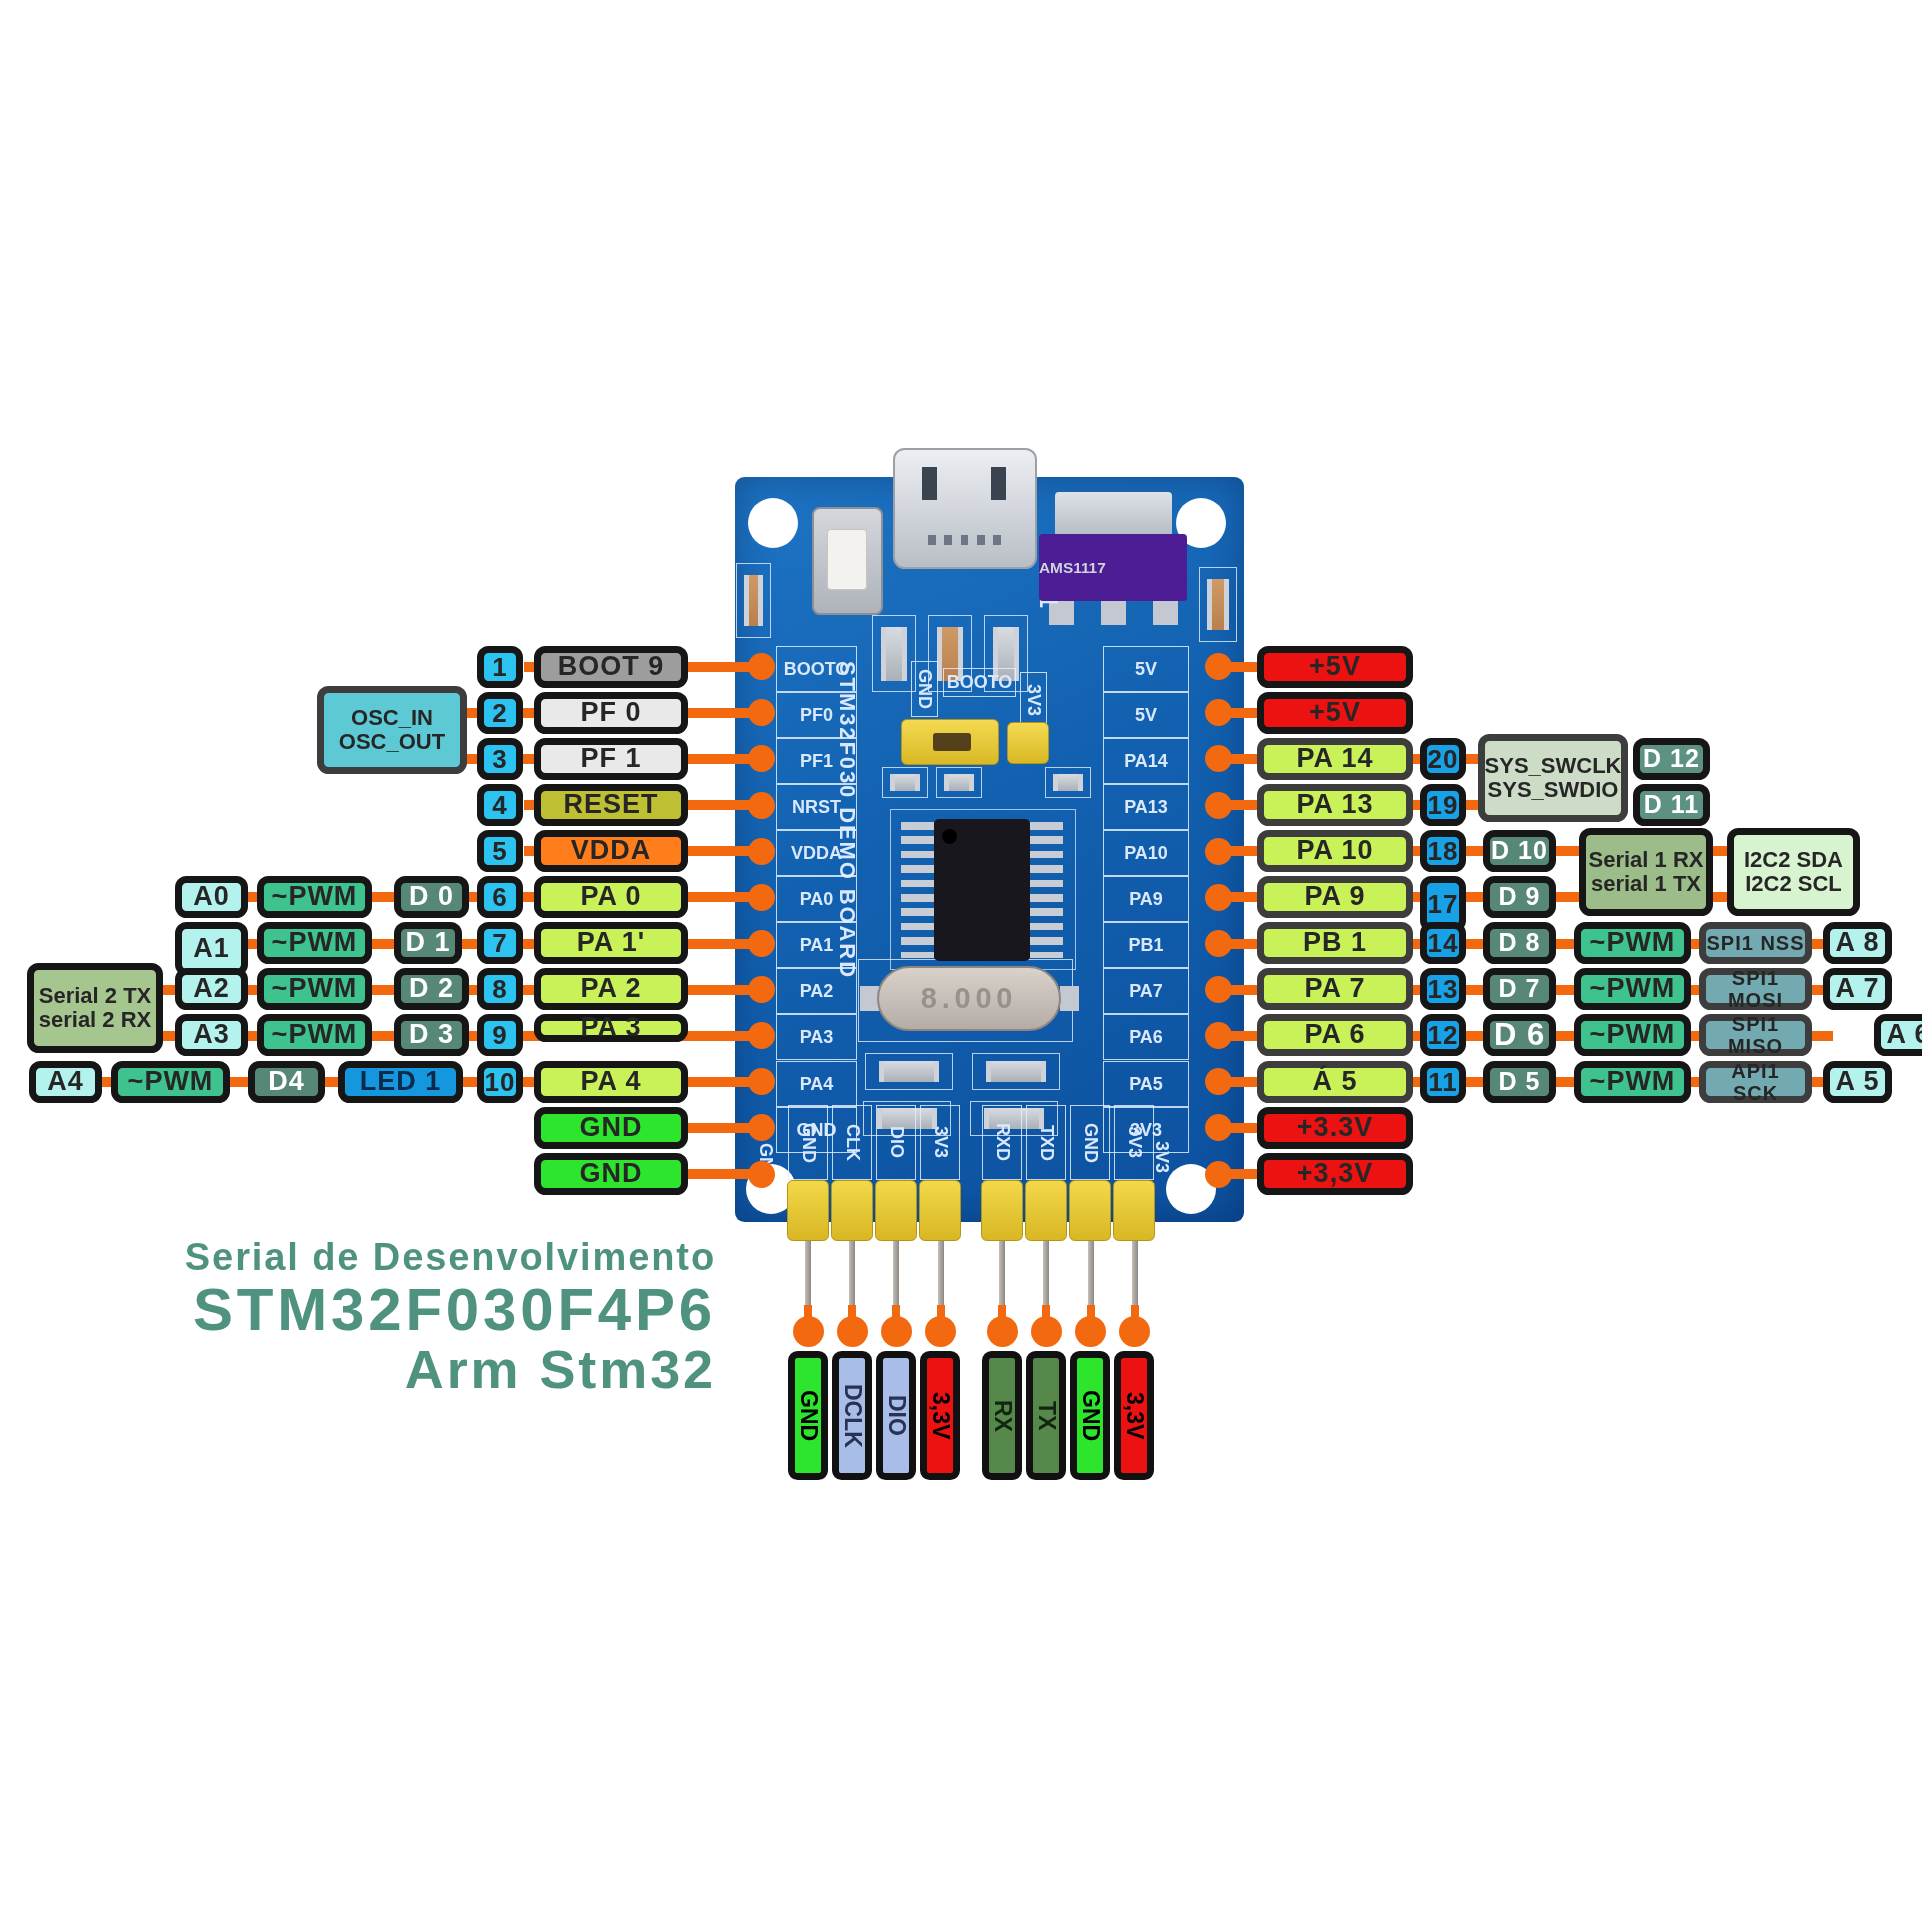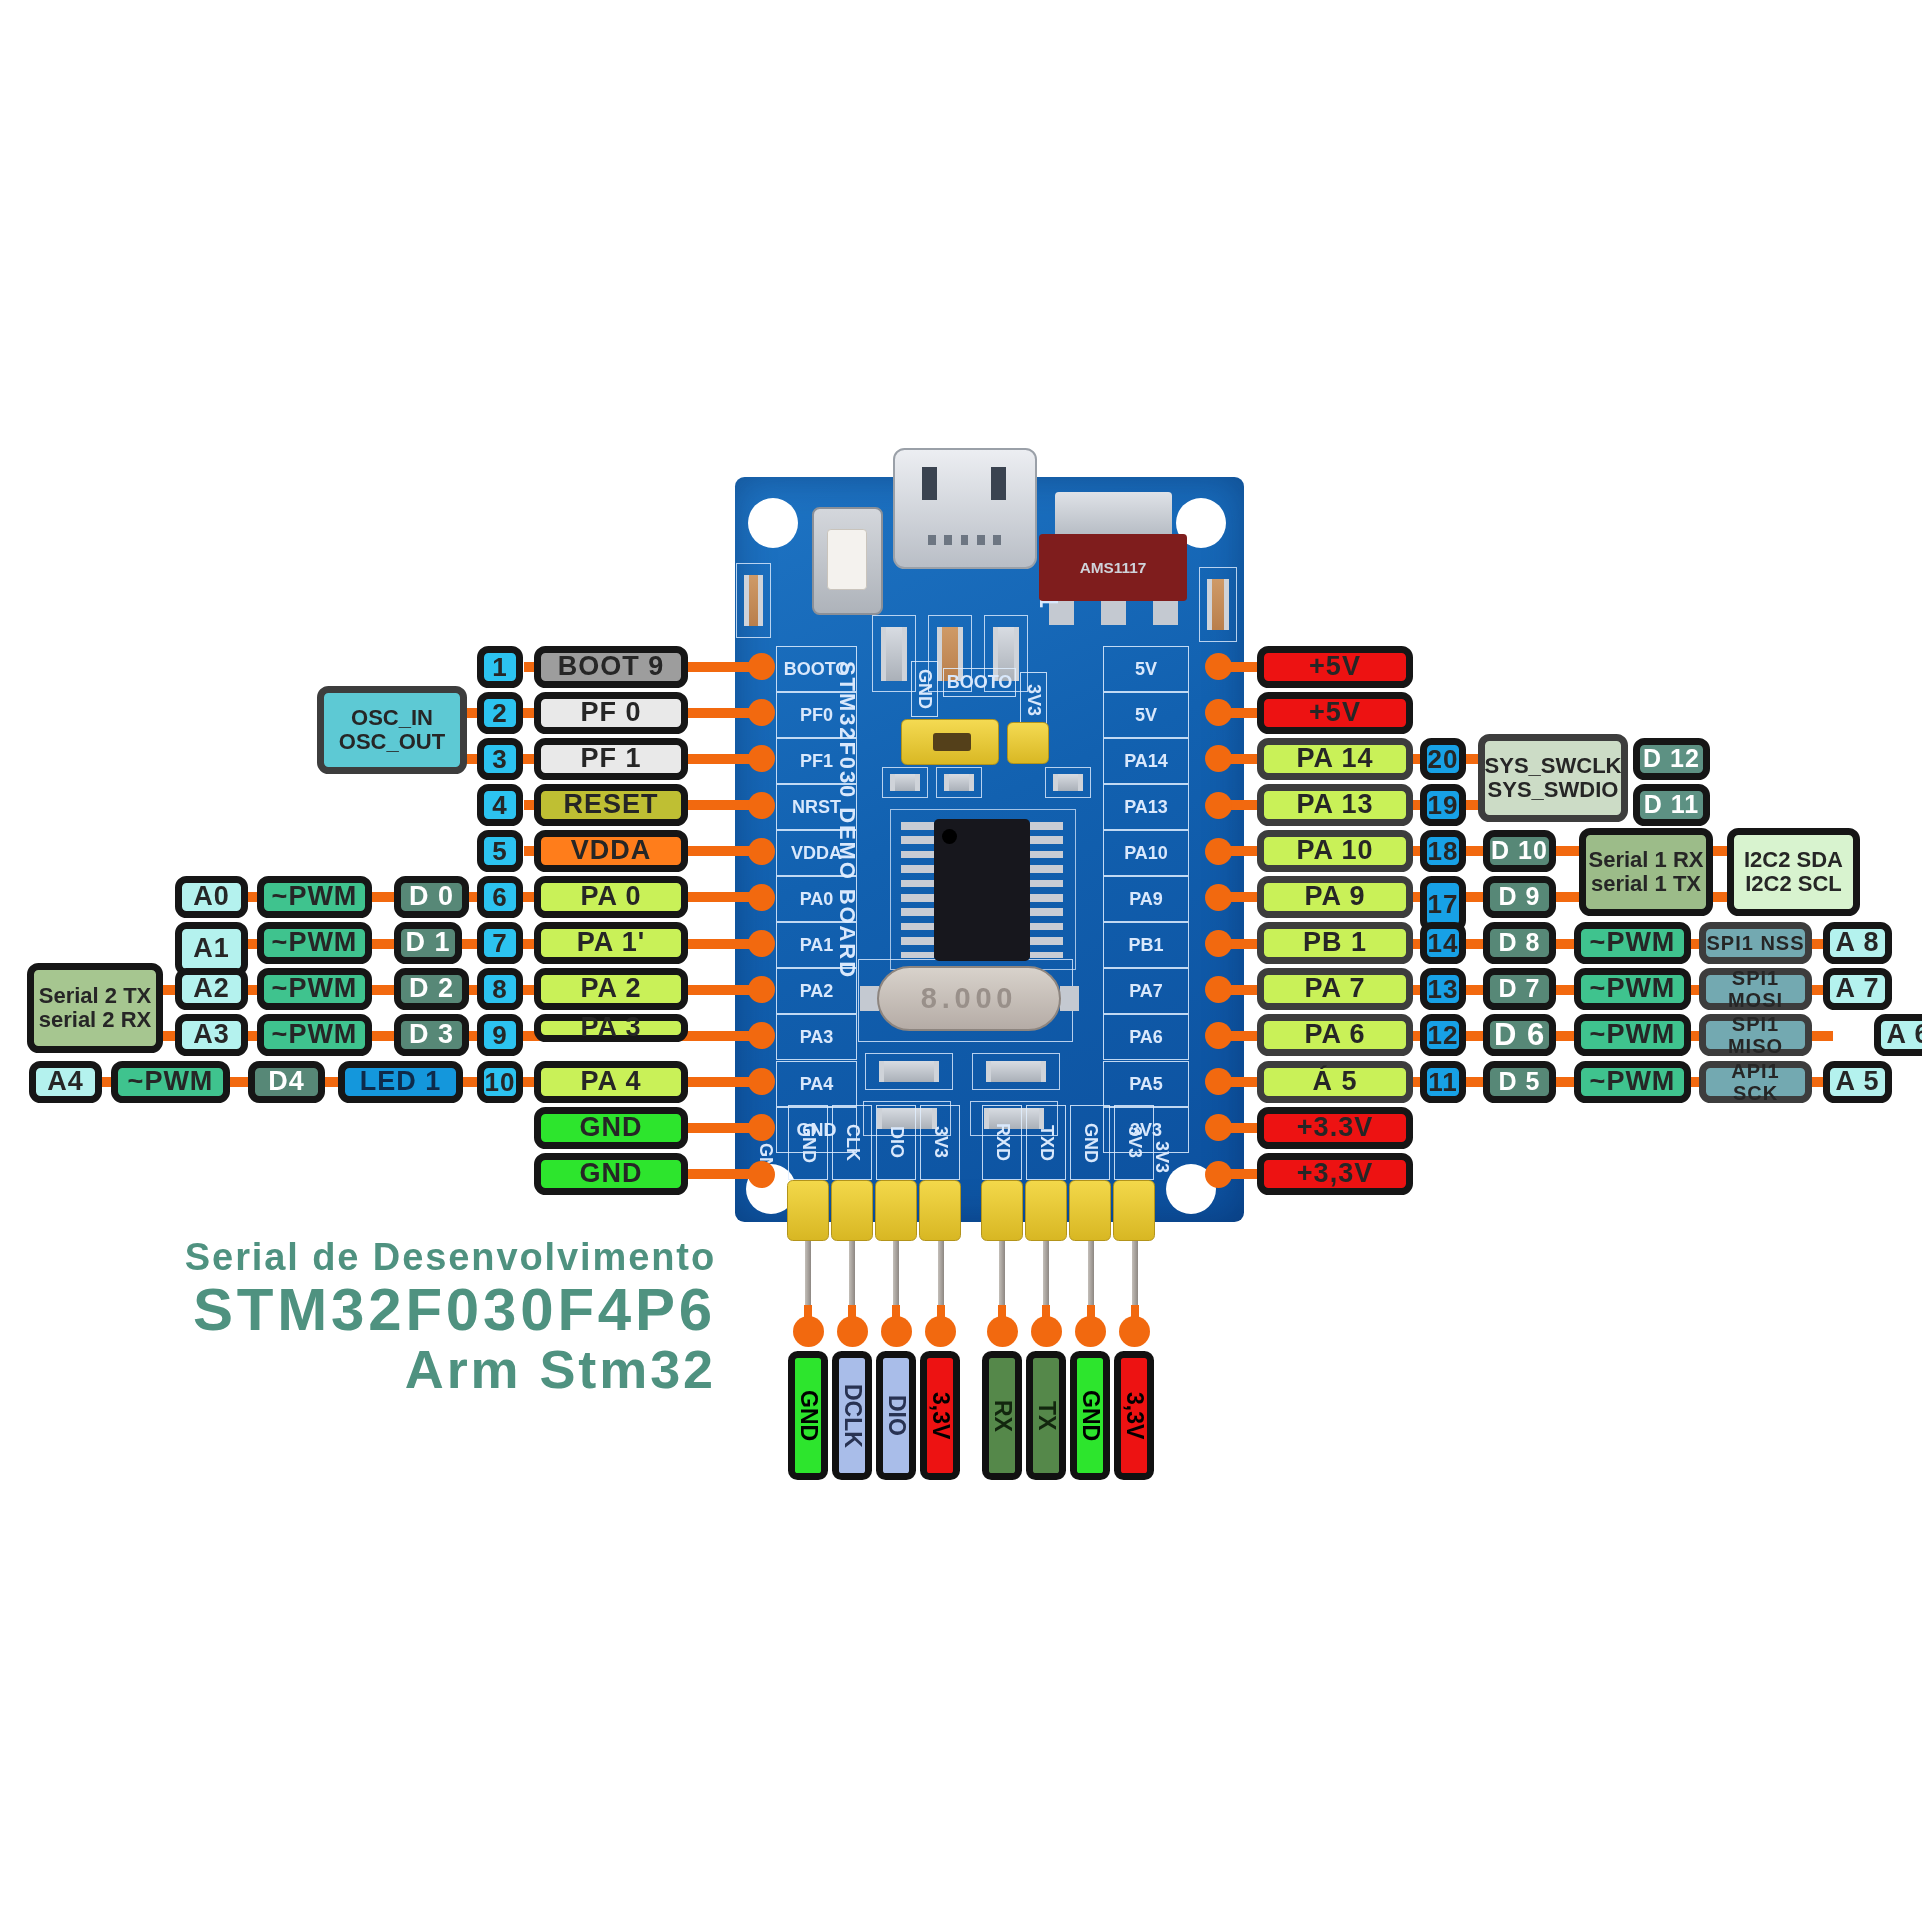--- a/index.html
+++ b/index.html
@@ -73,22 +73,22 @@
     <div class="abs" style="left:33px;top:85px;width:77px;height:9.6px;
          background:repeating-linear-gradient(90deg,#6d7682 0 7.7px,transparent 7.7px 16.3px)"></div>
   </div>
 
   <div class="abs" style="left:812px;top:507px;width:71px;height:108px;border-radius:7.7px;z-index:2;
        background:linear-gradient(180deg,#d4d7dc,#aeb3ba);border:2.9px solid #8b9098">
     <div class="abs" style="left:12.5px;top:20px;width:40px;height:61px;background:#f4f2ee;border-radius:3.8px;border:1.9px solid #c9c4bc"></div>
   </div>
 
   <div class="abs" style="left:1055px;top:492px;width:117px;height:46px;background:linear-gradient(180deg,#dfe2e7,#b4bac2);border-radius:3.8px;z-index:2"></div>
-  <div class="abs" style="left:1039px;top:534px;width:148px;height:67px;background:#7f1d1d;border-radius:3.8px;z-index:2;
-       display:flex;align-items:center;justify-content:center;color:#cfd3da;font-size:15.4px;font-weight:bold">
+  <div class="abs" style="left:1039px;top:534px;width:148px;height:67px;background:#4c1d95;border-radius:3.8px;z-index:2;
+       display:flex;align-items:center;justify-content:flex-start;color:#cfd3da;font-size:15.4px;font-weight:bold">
     <span>AMS1117</span>
   </div>
   <div class="abs" style="left:1049px;top:598px;width:25px;height:27px;background:#c4c9d1;z-index:1"></div>
   <div class="abs" style="left:1101px;top:598px;width:25px;height:27px;background:#c4c9d1;z-index:1"></div>
   <div class="abs" style="left:1153px;top:598px;width:25px;height:27px;background:#c4c9d1;z-index:1"></div>
   <div class="abs vtx" style="left:1034px;top:576px;height:58px;color:#d9e8fc;font-size:25px;font-weight:bold;z-index:1">U1</div>
 
   <div class="smd" style="left:736px;top:563px;width:35px;height:75px">
       <div class="smdbody tan" style="width:60%;height:70%"></div>
     </div>

